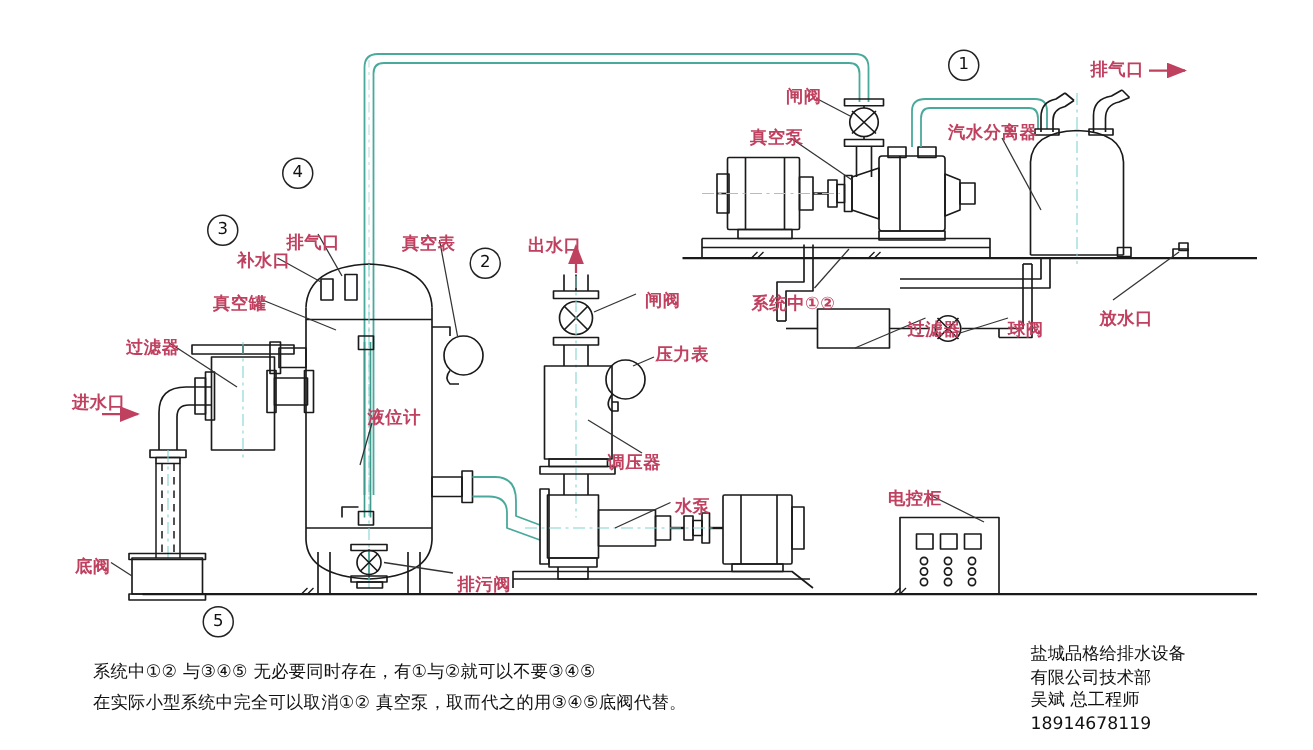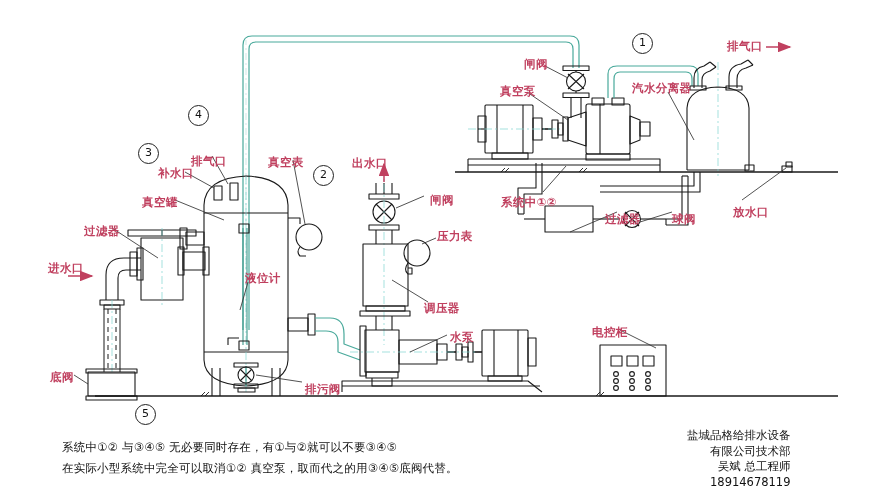--- a/index.html
+++ b/index.html
@@ -4,21 +4,21 @@
 <style>
   html,body{margin:0;padding:0;background:#fff;}
   body{width:875px;height:500px;overflow:hidden;
        font-family:"DejaVu Sans","Liberation Sans",sans-serif;}
   #stage{position:relative;width:875px;height:500px;background:#fff;}
   svg#dwg{position:absolute;left:0;top:0;width:875px;height:500px;}
   .lbl{position:absolute;color:#c0405f;font-size:11.5px;line-height:1.1;
        white-space:nowrap;letter-spacing:.4px;font-weight:700;}
   .note{position:absolute;color:#111;font-size:11.5px;white-space:nowrap;
         letter-spacing:.2px;}
-  .corp{position:absolute;color:#111;font-size:11.5px;text-align:right;
+  .corp{position:absolute;color:#111;font-size:11.5px;text-align:left;
         line-height:1.35;white-space:nowrap;}
   .circ{position:absolute;width:19px;height:19px;border:1.1px solid #222;
         border-radius:50%;color:#111;font-size:11px;text-align:center;
         line-height:18px;background:#fff;}
 </style>
 </head>
 <body>
 
 <div id="stage">
 
@@ -343,21 +343,21 @@
   <div class="lbl" style="left:605px;top:213px">过滤器</div>
   <div class="lbl" style="left:672px;top:213px">球阀</div>
   <div class="lbl" style="left:733px;top:206px">放水口</div>
   <div class="lbl" style="left:191px;top:155px">排气口</div>
   <div class="lbl" style="left:158px;top:167px">补水口</div>
   <div class="lbl" style="left:142px;top:196px">真空罐</div>
   <div class="lbl" style="left:268px;top:156px">真空表</div>
   <div class="lbl" style="left:352px;top:157px">出水口</div>
   <div class="lbl" style="left:430px;top:194px">闸阀</div>
   <div class="lbl" style="left:437px;top:230px">压力表</div>
-  <div class="lbl" style="left:424px;top:302px">调压器</div>
+  <div class="lbl" style="left:405px;top:302px">调压器</div>
   <div class="lbl" style="left:450px;top:331px">水泵</div>
   <div class="lbl" style="left:84px;top:225px">过滤器</div>
   <div class="lbl" style="left:48px;top:262px">进水口</div>
   <div class="lbl" style="left:50px;top:371px">底阀</div>
   <div class="lbl" style="left:245px;top:272px">液位计</div>
   <div class="lbl" style="left:305px;top:383px">排污阀</div>
   <div class="lbl" style="left:592px;top:326px">电控柜</div>
 
   <div class="circ" style="left:632px;top:33px">1</div>
   <div class="circ" style="left:313px;top:165px">2</div>

